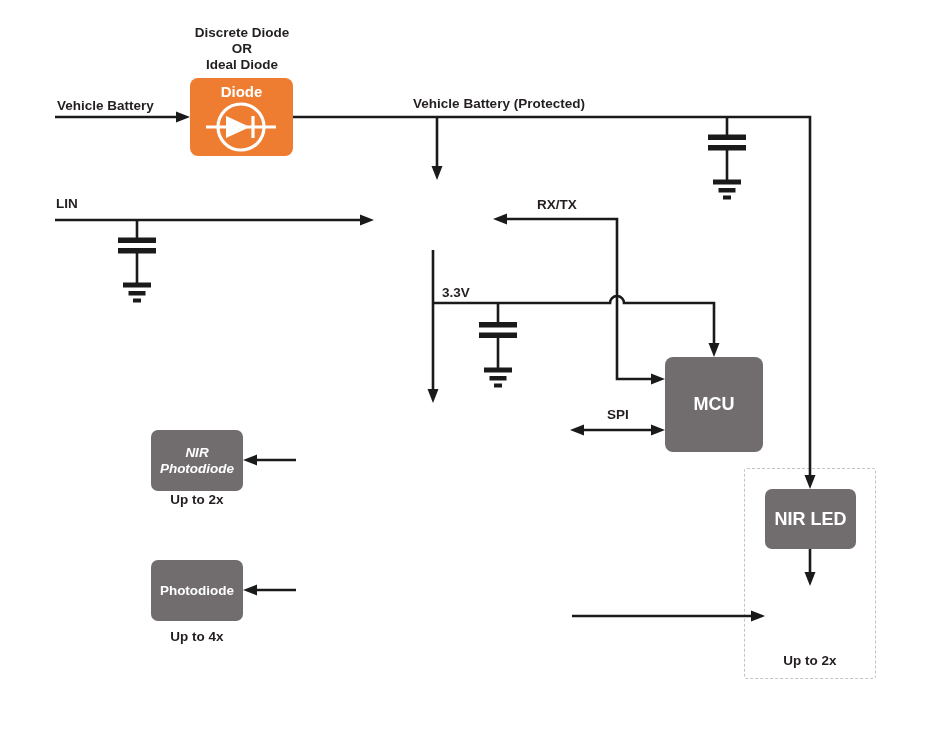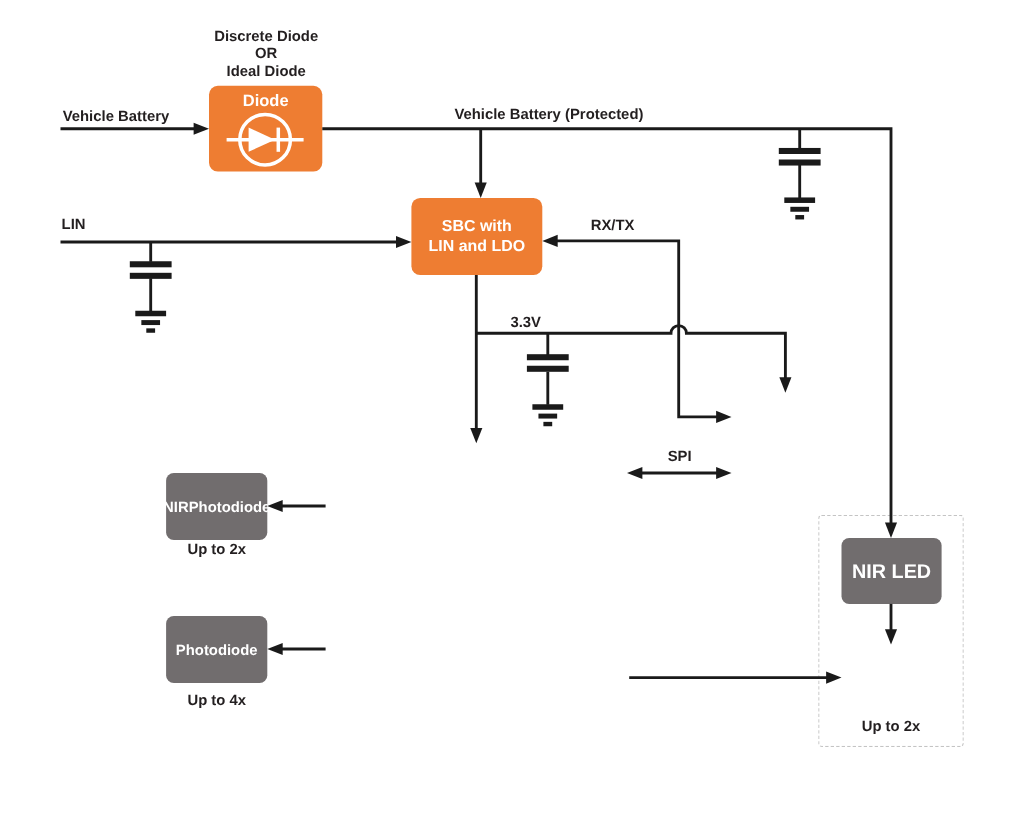--- a/index.html
+++ b/index.html
@@ -22,45 +22,44 @@
   .center{transform:translateX(-50%);text-align:center;}
   .dotted{
     position:absolute;left:744px;top:468px;width:132px;height:211px;z-index:0;
     border:1.5px dashed #C4C4C4;border-radius:3px;box-sizing:border-box;background:transparent;
   }
   .diode-block{left:190px;top:78px;width:103px;height:78px;flex-direction:column;justify-content:flex-start;font-size:15px;}
   .diode-block .t{margin-top:5px;}
   .sbc-block{left:374px;top:180px;width:119px;height:70px;font-size:14.5px;line-height:18px;flex-direction:column;}
   .mcu-block{left:665px;top:357px;width:98px;height:95px;font-size:18px;}
   .rain-block{left:296px;top:403px;width:276px;height:243px;font-size:18px;line-height:24px;flex-direction:column;}
-  .nirpd-block{left:151px;top:430px;width:92px;height:61px;font-size:13.5px;line-height:16px;flex-direction:row;}
+  .nirpd-block{left:151px;top:430px;width:92px;height:61px;font-size:13.5px;line-height:16px;flex-direction:column;font-style:italic;}
   .pd-block{left:151px;top:560px;width:92px;height:61px;font-size:13.5px;}
   .nirled-block{left:765px;top:489px;width:91px;height:60px;font-size:18px;}
   .npn-block{left:765px;top:586px;width:91px;height:62px;font-size:14.5px;}
   .wire{stroke:#1A1A1A;stroke-width:2.6;fill:none;}
   .plate{fill:#1A1A1A;}
   .head{fill:#1A1A1A;stroke:none;}
   .white-stroke{stroke:#ffffff;stroke-width:3.2;fill:none;}
 </style>
 </head>
 <body>
 
 <div class="canvas">
 
   <div class="dotted"></div>
 
   <div class="block orange r8 diode-block">
     <div class="t">Diode</div>
   </div>
 
-  <div class="block orange r8 sbc-block">
-    <div>SBC with</div>
-    <div>LIN and LDO</div>
-  </div>
-
+
+  <div class="block gray r8 mcu-block">
+    <div>MCU</div>
+  </div>
 
 
   <div class="block gray r7 nirpd-block">
     <div>NIR</div>
     <div>Photodiode</div>
   </div>
 
   <div class="block gray r7 pd-block">
     <div>Photodiode</div>
   </div>
@@ -182,21 +181,21 @@
   </div>
 
   <div class="lbl" style="left:57px;top:98px;">Vehicle Battery</div>
 
   <div class="lbl center" style="left:499px;top:96px;">Vehicle Battery (Protected)</div>
 
   <div class="lbl" style="left:56px;top:196px;">LIN</div>
 
   <div class="lbl" style="left:537px;top:197px;">RX/TX</div>
 
-  <div class="lbl" style="left:464px;top:285px;">3.3V</div>
+  <div class="lbl" style="left:442px;top:285px;">3.3V</div>
 
   <div class="lbl" style="left:607px;top:407px;">SPI</div>
 
   <div class="lbl center" style="left:197px;top:492px;">Up to 2x</div>
 
   <div class="lbl center" style="left:197px;top:629px;">Up to 4x</div>
 
   <div class="lbl center" style="left:810px;top:653px;">Up to 2x</div>
 </div>
 

